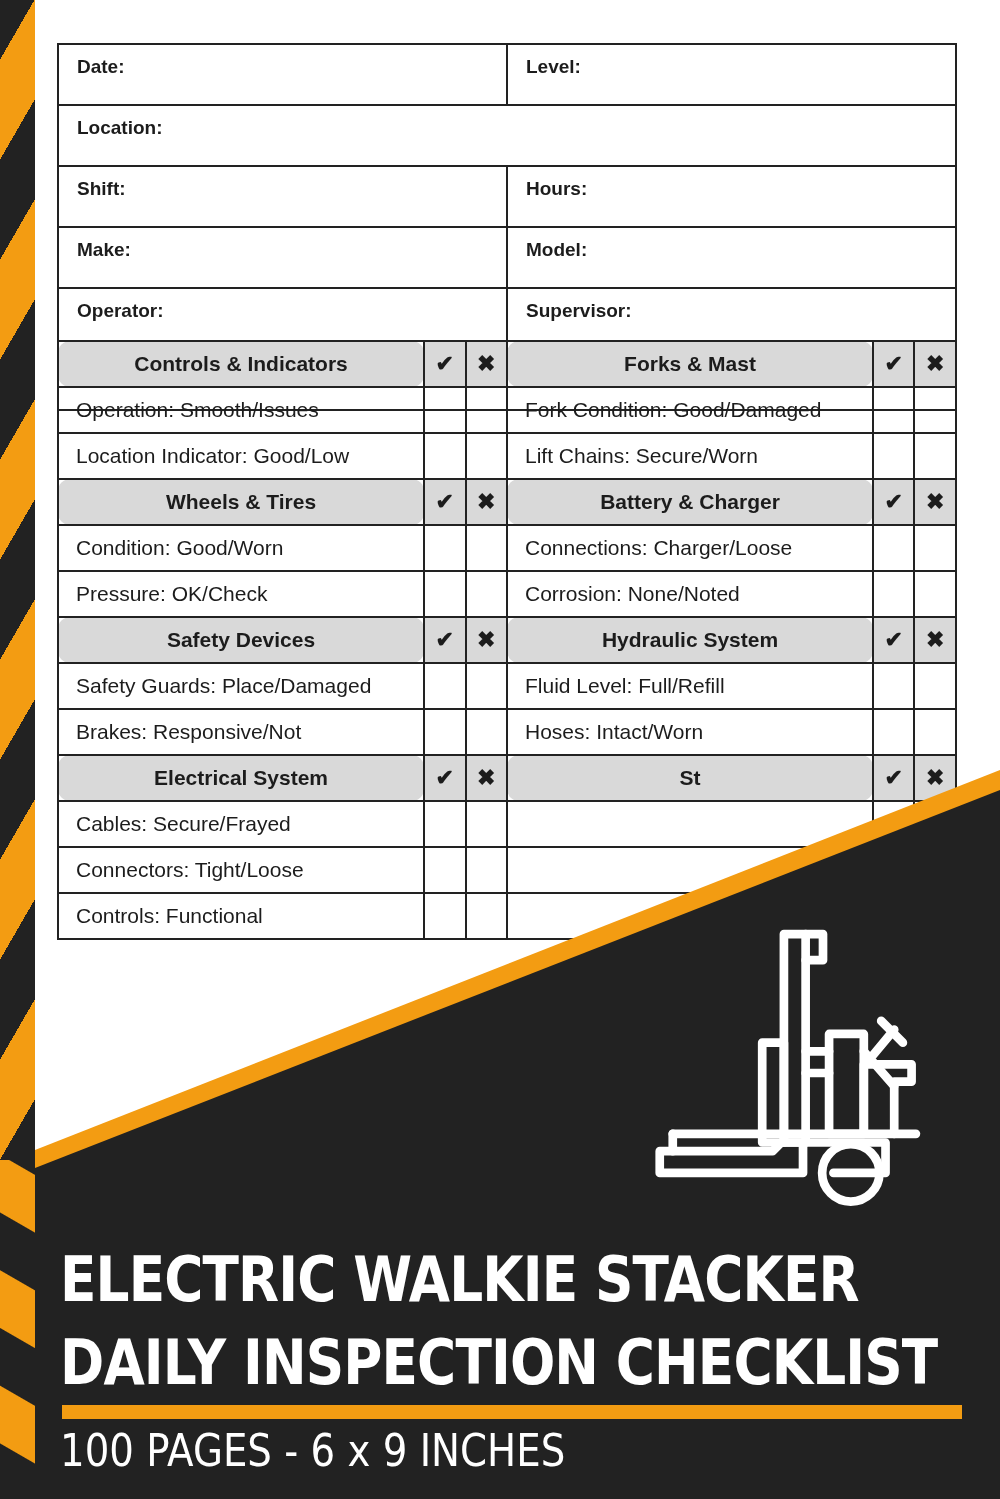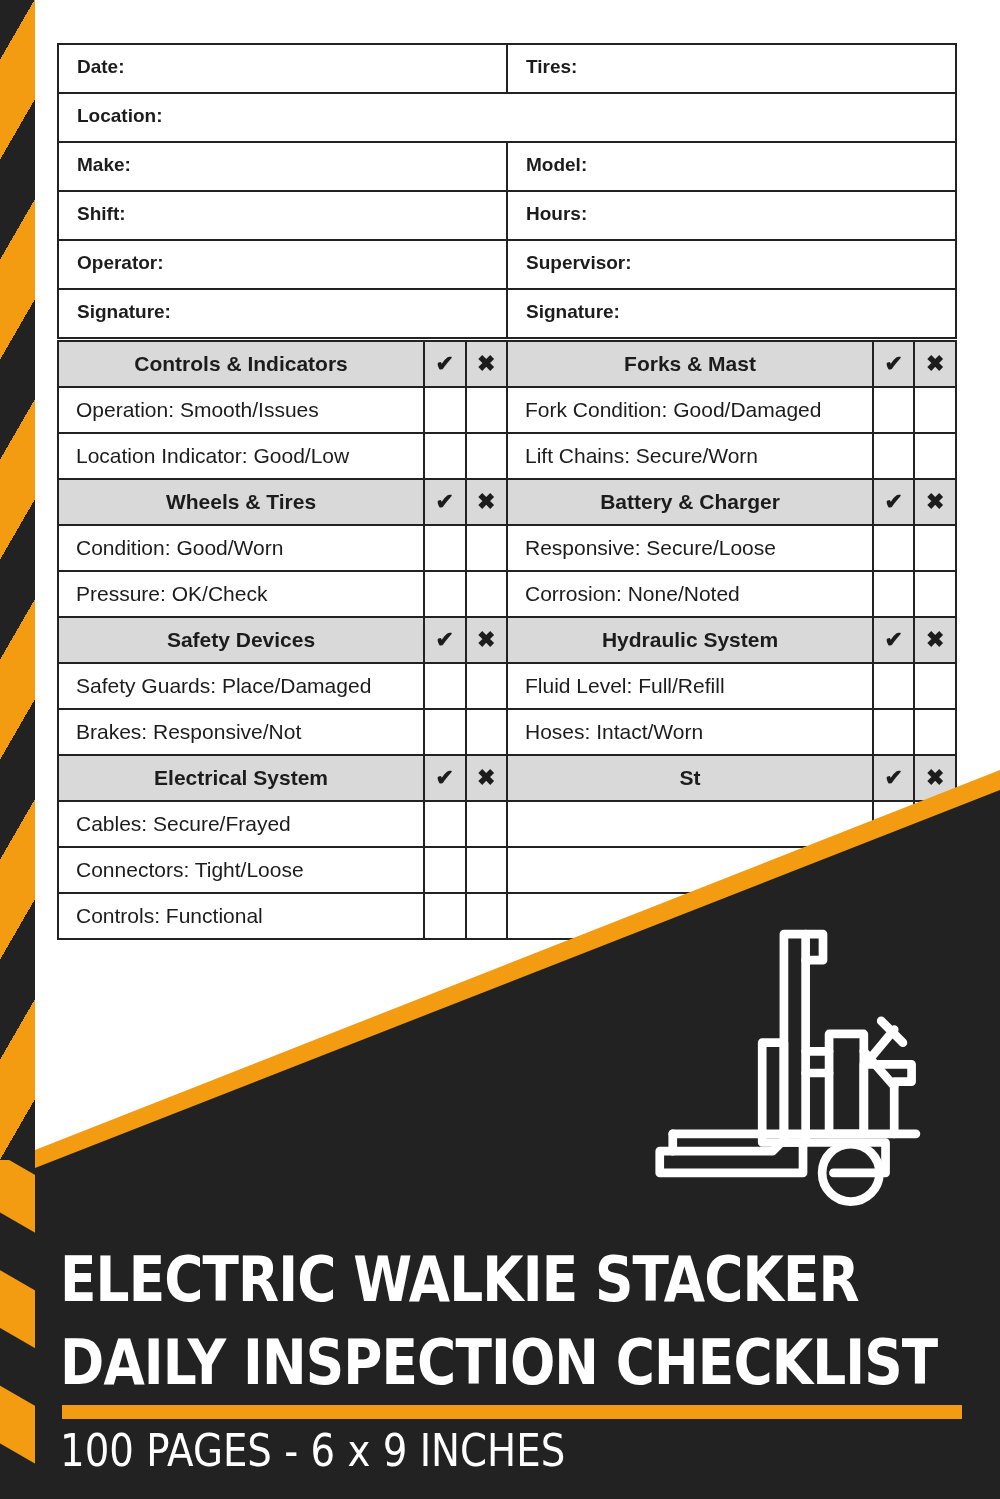--- a/index.html
+++ b/index.html
@@ -2,59 +2,59 @@
 <html><head>
 <meta charset="utf-8">
 <style>
   html, body { margin:0; padding:0; }
   body { width:1000px; height:1499px; position:relative; overflow:hidden; background:#fff; font-family:"Liberation Sans", sans-serif; }
   .stripe-bar { position:absolute; left:0; top:0; width:35px; height:1499px; overflow:hidden;
     background: repeating-linear-gradient(-60deg, #f39c12 0px, #f39c12 50px, #222 50px, #222 100px); z-index:1; }
   .page { position:absolute; left:35px; top:0; width:965px; height:1499px; background:#fff; }
   table { border-collapse:collapse; position:absolute; color:#1c1c1c; }
   .info { left:22px; top:43px; width:900px; }
-  .info td { border:2px solid #222; height:43px; padding:0 0 4px 18px; font-weight:bold; font-size:19px; width:50%; }
+  .info td { border:2px solid #222; height:43px; padding:0 0 16px 18px; font-weight:bold; font-size:19px; width:50%; }
   .check { left:22px; top:340px; width:900px; }
   .check td { border:2px solid #222; height:44px; font-size:21px; padding:0 0 0 17px; }
   .check td.hdr { background:#d9d9d9; font-weight:bold; text-align:center; padding:0; }
   .check td.mark { width:39px; padding:0; text-align:center; font-size:22px; font-weight:bold; }
   .check td.hdr.mark { background:#d9d9d9; }
-  .check td.item { width:343px; }
+  .check td.item { width:343px;border-radius:12px; }
   .overlay { position:absolute; left:0; top:0; width:1000px; height:1499px; z-index:2; pointer-events:none; }
   .title { position:absolute; left:60px; color:#fff; font-weight:bold; font-size:62px; letter-spacing:-1px; z-index:3; white-space:nowrap; font-family:"DejaVu Sans", sans-serif; transform:scaleX(0.86); transform-origin:left; }
   .t1 { top:1243px; }
   .t2 { top:1326px; }
   .rule { position:absolute; left:62px; top:1405px; width:900px; height:14px; background:#f39c12; z-index:3; }
   .subtitle { position:absolute; left:60px; top:1425px; color:#fff; font-size:44px; z-index:3; white-space:nowrap; font-family:"DejaVu Sans", sans-serif; transform:scaleX(0.88); transform-origin:left; }
   .icon { position:absolute; left:625px; top:895px; width:330px; height:330px; z-index:3; }
 </style>
 </head>
 <body>
 
 <div class="stripe-bar"></div>
 
 <div class="page">
   <table class="info">
     <tbody>
         <tr>
       <td>Date:</td>
-      <td>Tires:</td>
+      <td>Level:</td>
     </tr>
     <tr>
       <td colspan="2">Location:</td>
+    </tr>
+    <tr>
+      <td>Shift:</td>
+      <td>Hours:</td>
     </tr>
     <tr>
       <td>Make:</td>
       <td>Model:</td>
     </tr>
     <tr>
-      <td>Shift:</td>
-      <td>Hours:</td>
-    </tr>
-    <tr>
       <td>Operator:</td>
       <td>Supervisor:</td>
     </tr>
     <tr>
       <td>Signature:</td>
       <td>Signature:</td>
     </tr>
   </tbody>
     </table>
 
@@ -89,21 +89,21 @@
           <td class="hdr mark">✔</td>
           <td class="hdr mark">✖</td>
           <td class="hdr item">Battery &amp; Charger</td>
           <td class="hdr mark">✔</td>
           <td class="hdr mark">✖</td>
         </tr>
         <tr>
           <td class="item">Condition: Good/Worn</td>
           <td class="mark"></td>
           <td class="mark"></td>
-          <td class="item">Responsive: Secure/Loose</td>
+          <td class="item">Connections: Charger/Loose</td>
           <td class="mark"></td>
           <td class="mark"></td>
         </tr>
         <tr>
           <td class="item">Pressure: OK/Check</td>
           <td class="mark"></td>
           <td class="mark"></td>
           <td class="item">Corrosion: None/Noted</td>
           <td class="mark"></td>
           <td class="mark"></td>

